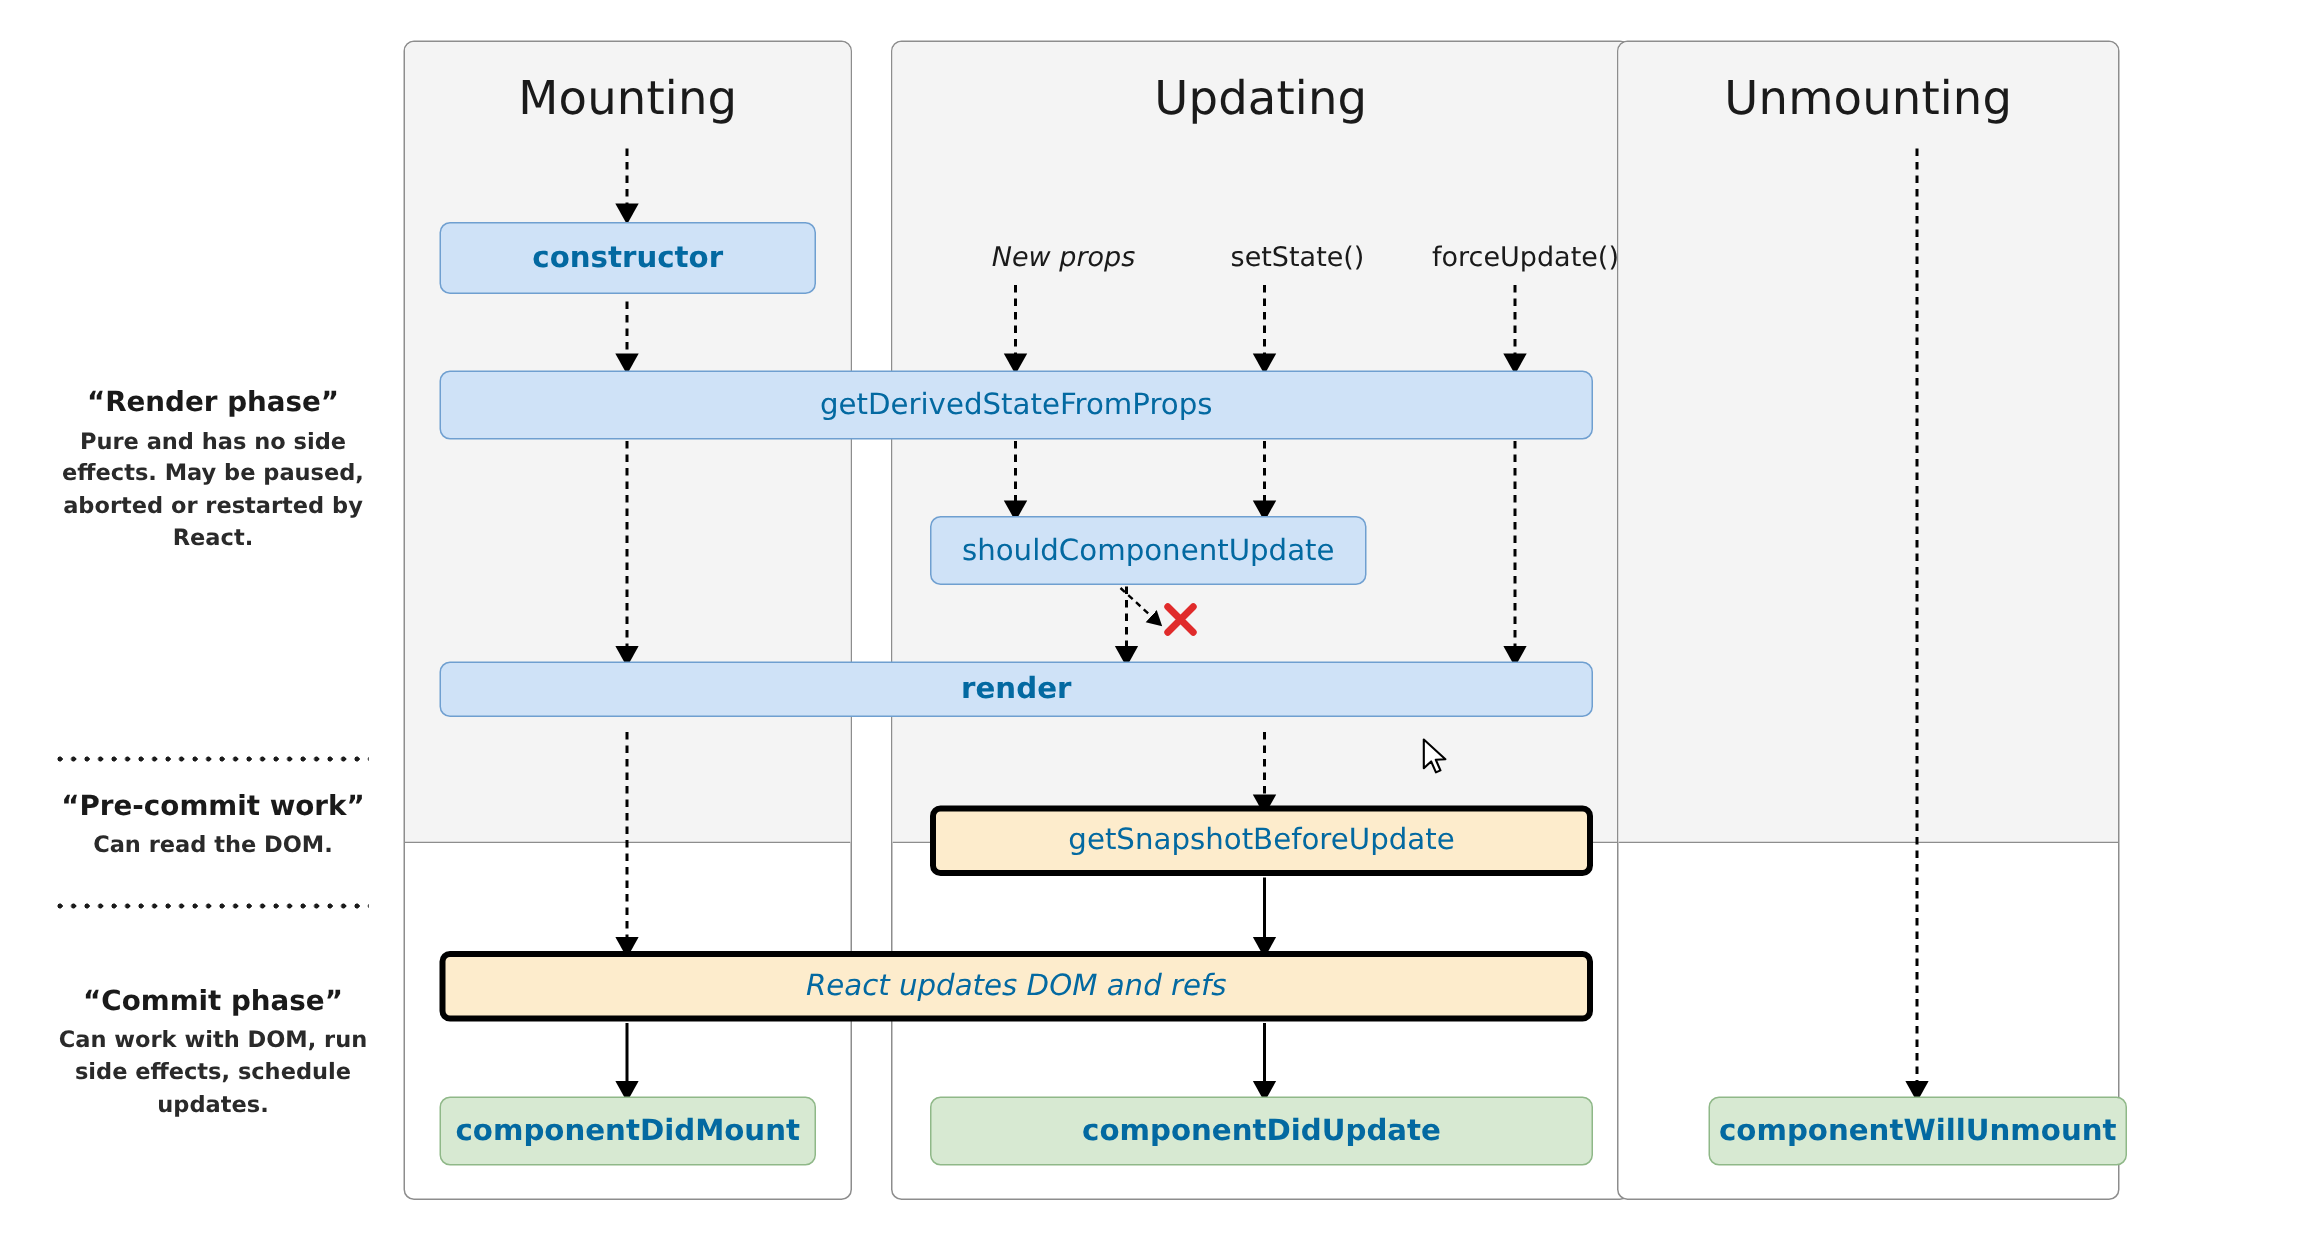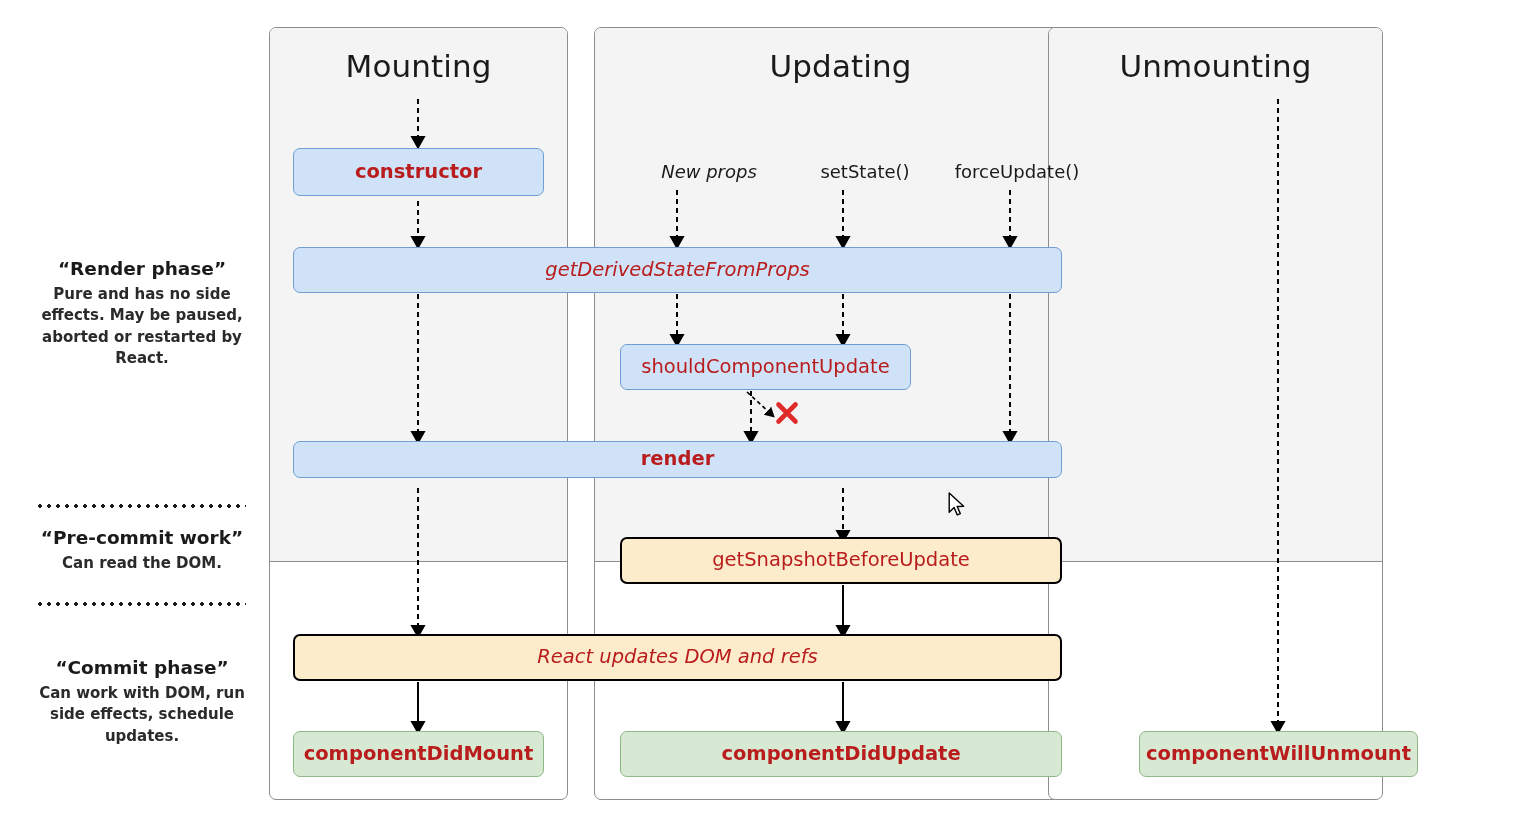--- a/index.html
+++ b/index.html
@@ -81,30 +81,30 @@
   
   .lbox {
     position: absolute;
     box-sizing: border-box;
     border-radius: 7px;
     display: flex;
     align-items: center;
     justify-content: center;
     text-align: center;
     font-size: 19.5px;
-    color: #b91c1c;
+    color: #0369a1;
     line-height: 1.15;
   }
   .lbox.blue {
     background: #cfe2f7;
     border: 1px solid #6f9fd0;
   }
   .lbox.cream {
     background: #fdeccc;
-    border: 2px solid #000000;
+    border: 4px solid #000000;
   }
   .lbox.green {
     background: #d7e9d2;
     border: 1px solid #8fb888;
   }
   .lbox.bold { font-weight: 700; }
   .lbox.italic { font-style: italic; }
 
   
   .trigger-label {
@@ -150,21 +150,21 @@
   <div class="panel" style="left:269px; top:27px; width:299px; height:773px;">
     <div class="panel-top-shade" style="height:533px;"></div>
     <div class="panel-title" style="top:20px;">Mounting</div>
   </div>
 
   <div class="panel" style="left:594px; top:27px; width:493px; height:773px;">
     <div class="panel-top-shade" style="height:533px;"></div>
     <div class="panel-title" style="top:20px;">Updating</div>
   </div>
 
-  <div class="panel" style="left:1048px; top:27px; width:335px; height:773px;">
+  <div class="panel" style="left:1078px; top:27px; width:335px; height:773px;">
     <div class="panel-top-shade" style="height:533px;"></div>
     <div class="panel-title" style="top:20px;">Unmounting</div>
   </div>
 
   <div class="side-block" style="top:257px;">
     <div class="side-title">“Render phase”</div>
     <div class="side-desc">Pure and has no side effects. May be paused, aborted or restarted by React.</div>
   </div>
 
   <div class="dotted-rule" style="top:504px;"></div>
@@ -222,21 +222,21 @@
   <svg class="red-x" style="left:774px; top:400px;" viewBox="0 0 26 26" xmlns="http://www.w3.org/2000/svg">
     <path d="M4.5,4.5 L21.5,21.5 M21.5,4.5 L4.5,21.5" stroke="#e02b2b" stroke-width="4.6" stroke-linecap="round"></path>
   </svg>
 
   <div class="trigger-label italic" style="left:687px; top:161px;">New props</div>
   <div class="trigger-label" style="left:843px; top:161px;">setState()</div>
   <div class="trigger-label" style="left:995px; top:161px;">forceUpdate()</div>
 
   <div class="lbox blue bold" style="left:293px; top:148px; width:251px; height:48px;">constructor</div>
 
-  <div class="lbox blue" style="left:293px; top:247px; width:769px; height:46px;font-style:italic;">getDerivedStateFromProps</div>
+  <div class="lbox blue" style="left:293px; top:247px; width:769px; height:46px;">getDerivedStateFromProps</div>
 
   <div class="lbox blue" style="left:620px; top:344px; width:291px; height:46px;">shouldComponentUpdate</div>
 
   <div class="lbox blue bold" style="left:293px; top:441px; width:769px; height:37px;">render</div>
 
   <div class="lbox cream" style="left:620px; top:537px; width:442px; height:47px;">getSnapshotBeforeUpdate</div>
 
   <div class="lbox cream italic" style="left:293px; top:634px; width:769px; height:47px;">React updates DOM and refs</div>
 
   <div class="lbox green bold" style="left:293px; top:731px; width:251px; height:46px;">componentDidMount</div>

